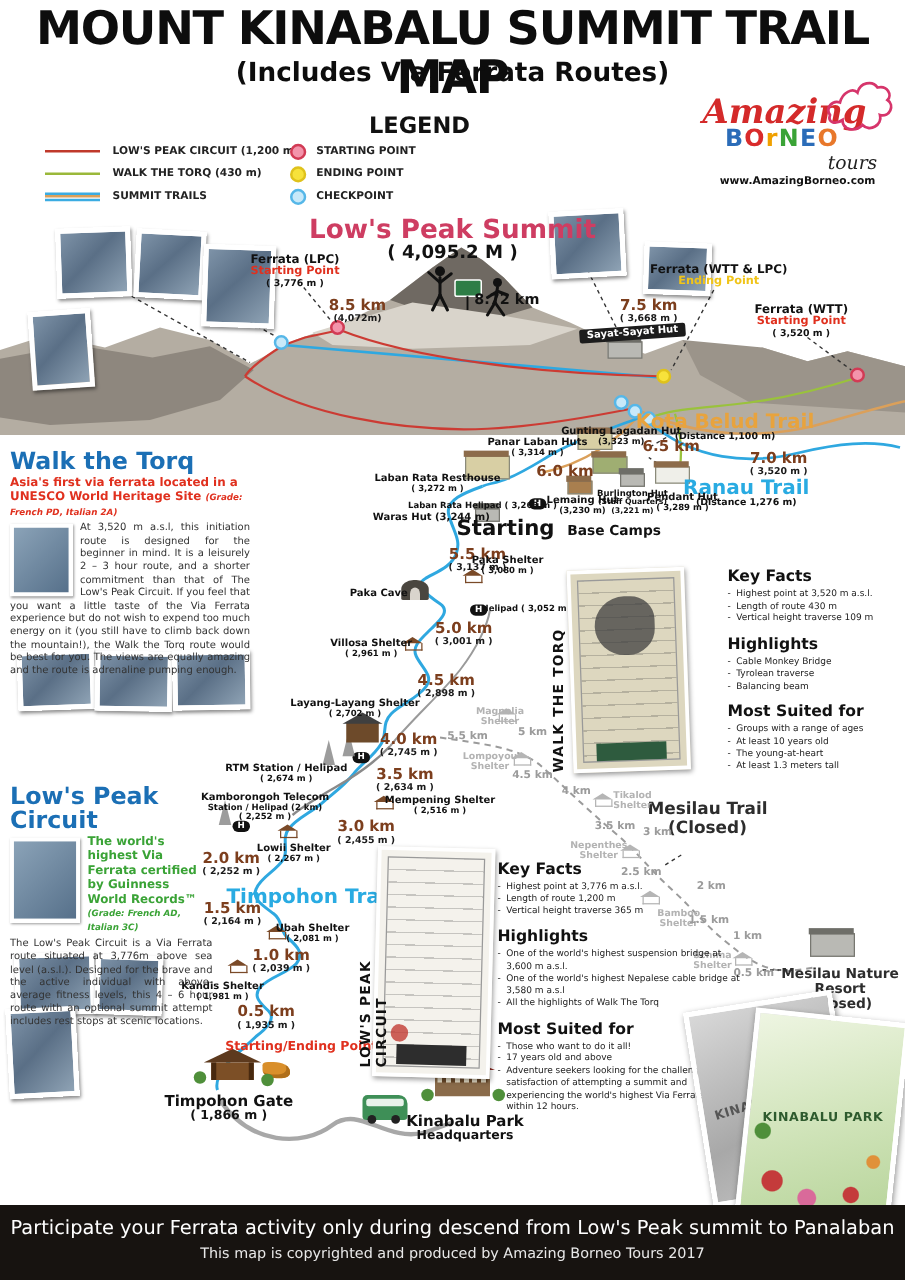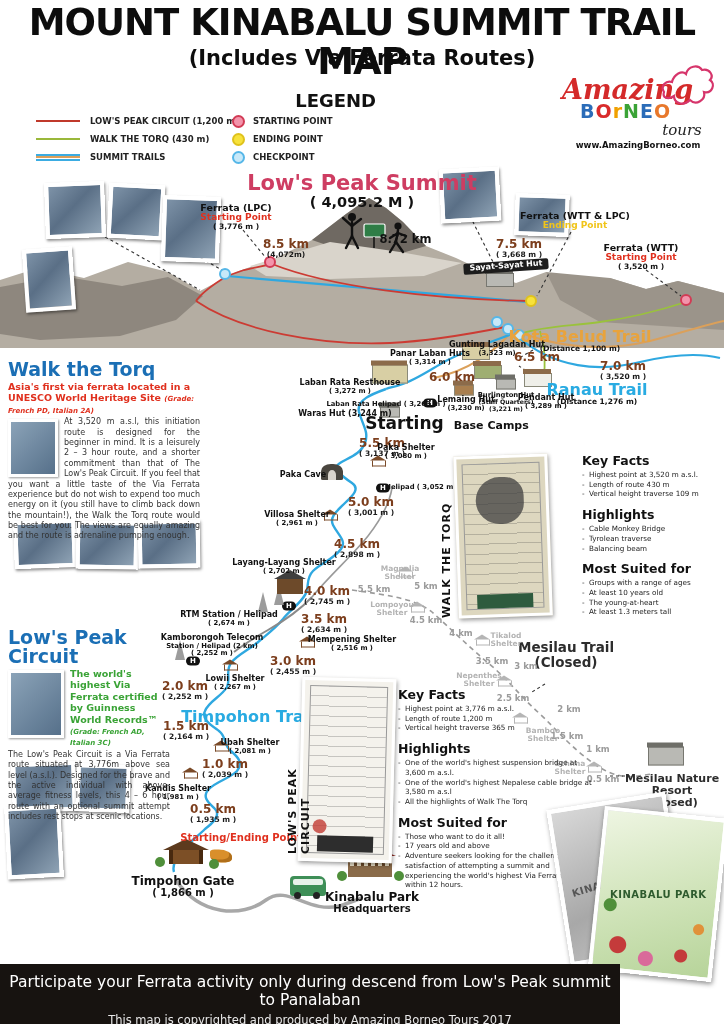--- a/index.html
+++ b/index.html
@@ -154,21 +154,21 @@
      radial-gradient(circle at 20% 85%, #c43b3b 0 8px, transparent 9px),
      radial-gradient(circle at 45% 92%, #d96a9a 0 7px, transparent 8px),
      radial-gradient(circle at 75% 88%, #c43b3b 0 6px, transparent 7px),
      radial-gradient(circle at 88% 70%, #e0913a 0 5px, transparent 6px),
      radial-gradient(circle at 10% 60%, #4f8f3a 0 6px, transparent 7px),
      linear-gradient(160deg,#eef5e2,#cfe3b8 55%,#b7d49a);}
   .brochure .btxt{font-size:10px;font-weight:900;letter-spacing:.5px;}
   .brochure.mono .btxt{color:#555;transform:rotate(-8deg);}
   .brochure.color .btxt{color:#2e5b2e;transform:rotate(-6deg);}
   
-  .footer{position:absolute;left:0;bottom:0;width:620px;height:60px;background:#171310;color:#fff;
+  .footer{position:absolute;left:0;bottom:0;width:724px;height:60px;background:#171310;color:#fff;
      text-align:center;z-index:9;}
   .footer .f1{font-size:15.5px;font-weight:400;margin-top:9px;}
   .footer .f2{font-size:11.5px;margin-top:4px;color:#e8e8e8;}
   svg.maplayer{position:absolute;left:0;top:0;z-index:2;pointer-events:none;}
 </style>
 </head>
 <body>
 
 <div id="poster">
 

